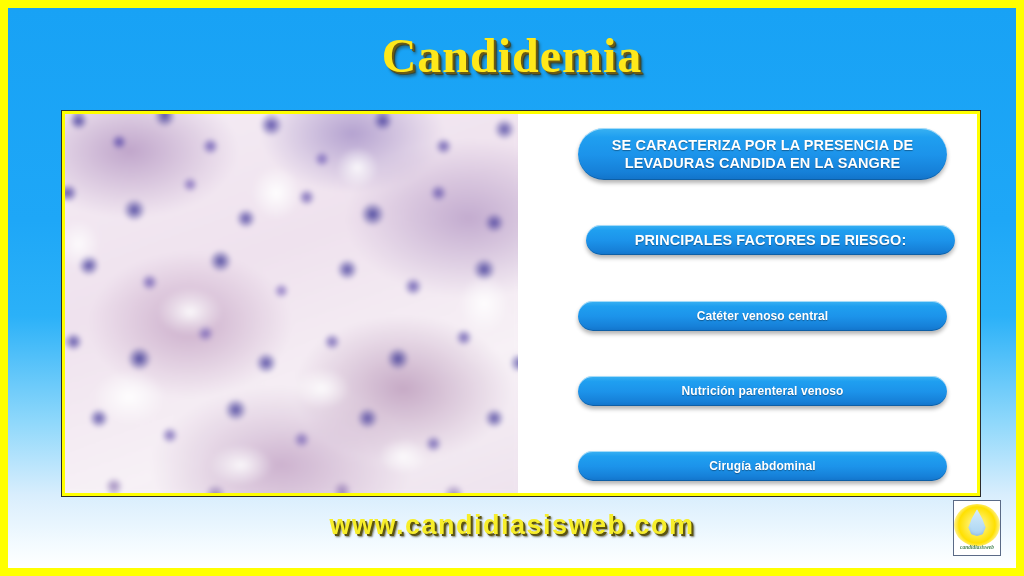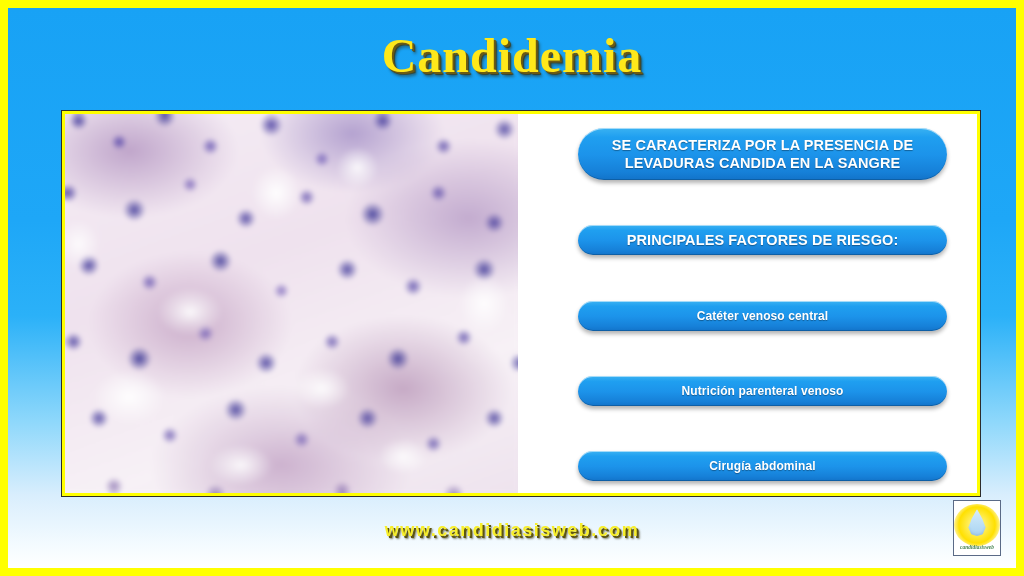--- a/index.html
+++ b/index.html
@@ -221,38 +221,39 @@
     height: 52px;
     font-size: 14.5px;
     line-height: 18px;
     border-radius: 26px;
     padding: 0 16px;
   }
   .pill-head {
     height: 30px;
     font-size: 14.5px;
     padding: 8px 14px;
+    margin-left: 8px;
   }
   .pill-item {
     height: 30px;
     font-size: 12px;
     padding: 0 19px;
   }
 
   
   .footer-url {
     position: absolute;
     left: 0;
     right: 0;
     bottom: 27px;
     text-align: center;
     z-index: 7;
     font-family: "Liberation Sans", sans-serif;
     font-weight: bold;
-    font-size: 18px;
+    font-size: 27px;
     letter-spacing: 1.5px;
     color: #f7ee2a;
     text-shadow:
        2px 2px 0 #5c5410,
        3px 3px 2px rgba(45,40,8,0.6);
     white-space: nowrap;
   }
 
   
   .logo {

